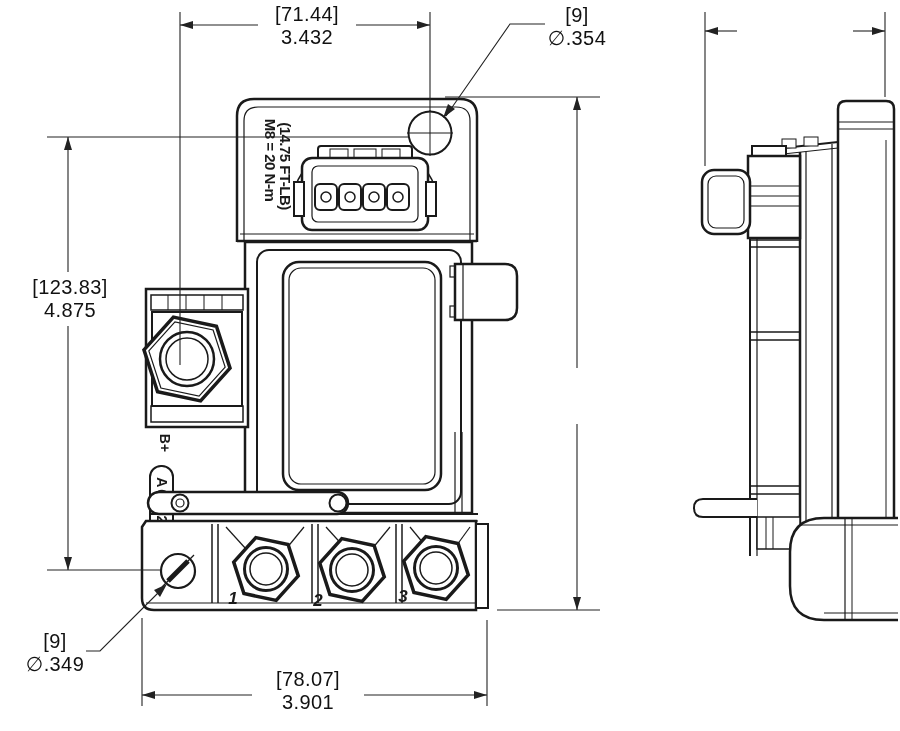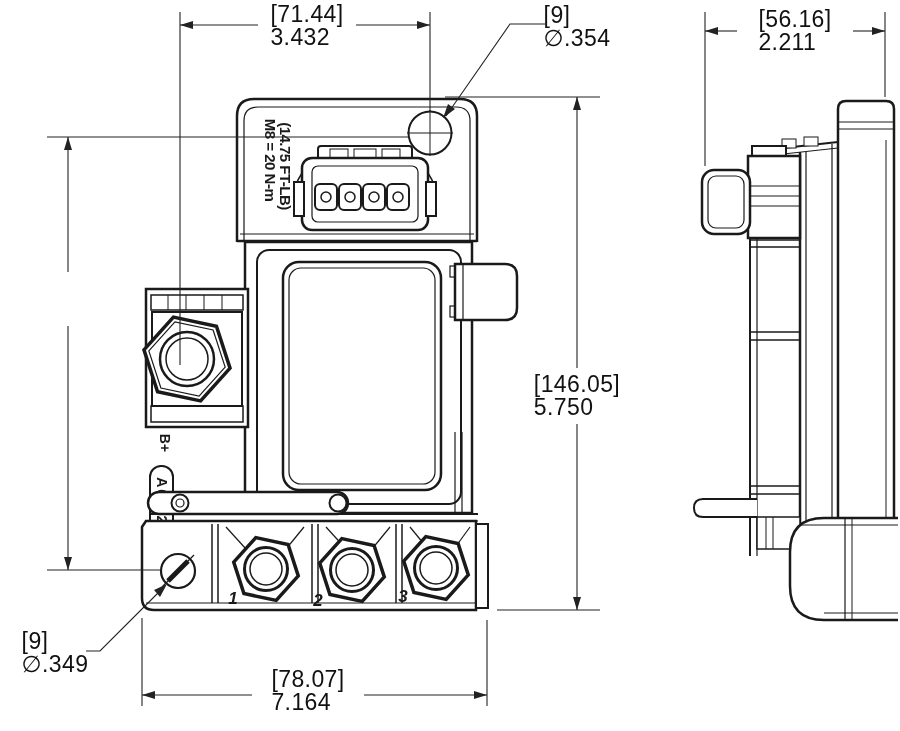--- a/index.html
+++ b/index.html
@@ -4,21 +4,21 @@
 <style>
   html,body{margin:0;padding:0;background:#fff;}
   .canvas{
     position:relative;width:900px;height:731px;background:#ffffff;
     font-family:"Liberation Sans","DejaVu Sans",sans-serif;color:#111;
     overflow:hidden;
   }
   .canvas svg{position:absolute;left:0;top:0;}
   .dim{
     position:absolute;transform:translate(-50%,-50%);
-    text-align:left;font-size:23px;line-height:23px;
+    text-align:center;font-size:20px;line-height:23px;
     color:#111;white-space:nowrap;letter-spacing:.4px;
   }
   
   .ink{stroke:#1a1a1a;fill:none;}
   .inkf{stroke:#1a1a1a;fill:#ffffff;}
   .dln{stroke:#222222;fill:none;stroke-width:1.1;}
   .ah{fill:#222222;stroke:none;}
   text{fill:#1a1a1a;font-family:"Liberation Sans","DejaVu Sans",sans-serif;}
 </style>
 </head>
@@ -273,34 +273,30 @@
 <div class="dim" style="left:307px;top:26px">
   <div>[71.44]</div>
   <div>3.432</div>
 </div>
 
 <div class="dim" style="left:577px;top:27px">
   <div>[9]</div>
   <div>∅.354</div>
 </div>
 
-<div class="dim" style="left:795px;top:31px">
-  <div>[56.16]</div>
-  <div>2.211</div>
-</div>
-
-
-<div class="dim" style="left:577px;top:396px">
-  <div>[146.05]</div>
-  <div>5.750</div>
-</div>
+
+<div class="dim" style="left:70px;top:299px">
+  <div>[123.83]</div>
+  <div>4.875</div>
+</div>
+
 
 <div class="dim" style="left:55px;top:653px">
   <div>[9]</div>
   <div>∅.349</div>
 </div>
 
 <div class="dim" style="left:308px;top:691px">
   <div>[78.07]</div>
-  <div>7.164</div>
+  <div>3.901</div>
 </div>
 
 </div>
 
 </body></html>

